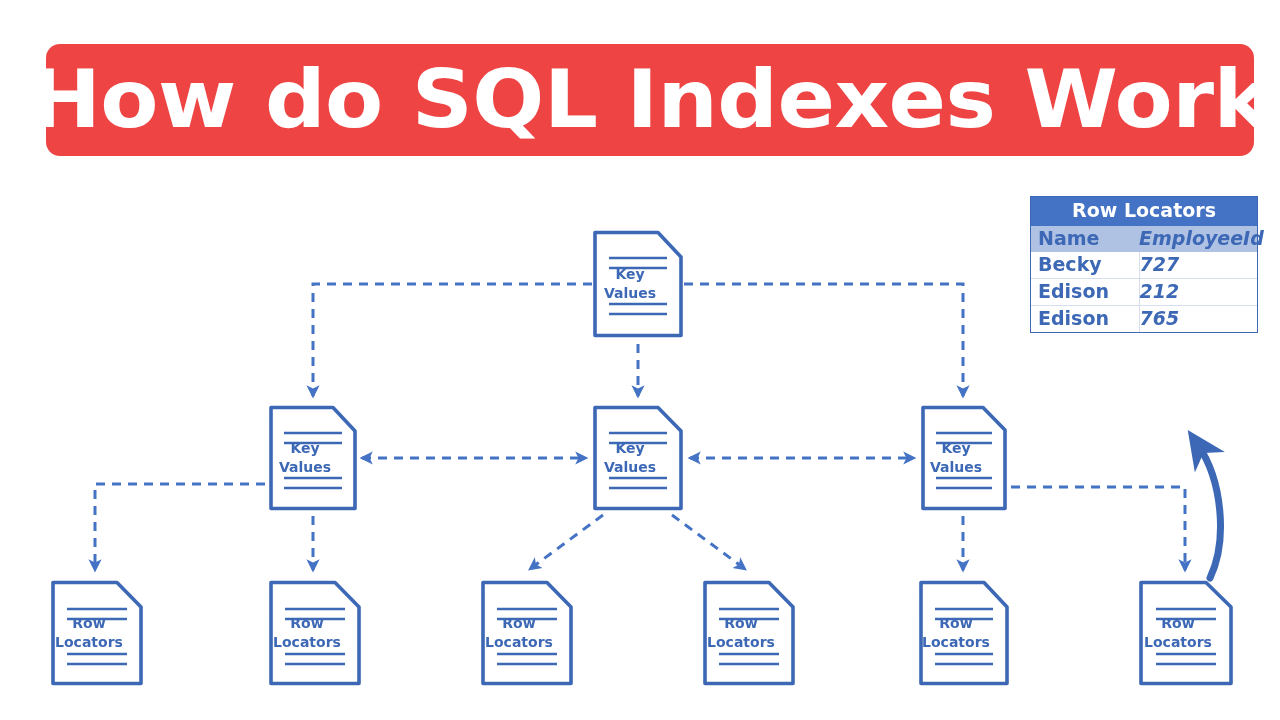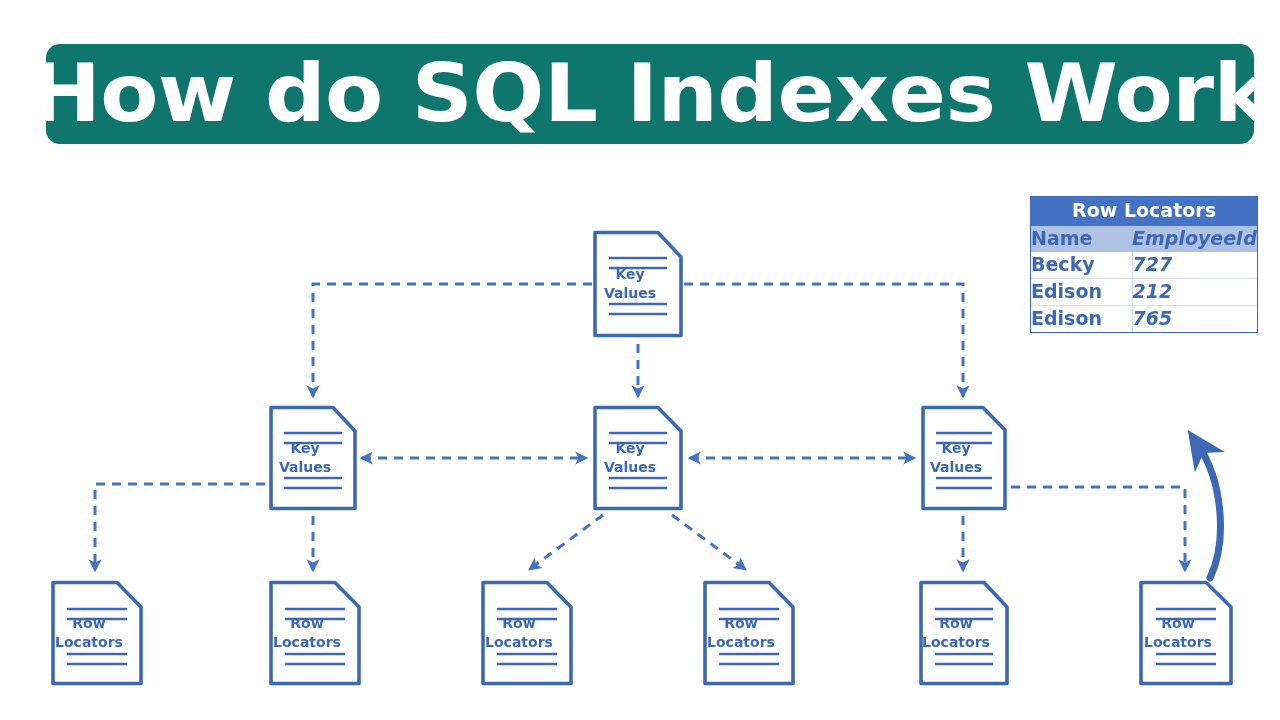--- a/index.html
+++ b/index.html
@@ -15,22 +15,22 @@
     overflow: hidden;
     font-family: "Liberation Sans", sans-serif;
   }
 
   
   #title-banner {
     position: absolute;
     left: 46px;
     top: 44px;
     width: 1208px;
-    height: 100px;
-    background: #0f766e;
+    height: 112px;
+    background: #ef4444;
     border-radius: 14px;
     box-sizing: border-box;
     display: flex;
     align-items: center;
     justify-content: center;
   }
   #title-text {
     color: #ffffff;
     font-family: "DejaVu Sans", sans-serif;
     font-weight: bold;
@@ -104,20 +104,21 @@
     color: #3C68B5;
     padding: 2px 0 3px 0;
     line-height: 1.1;
   }
   #rl-table thead th {
     background: #AFC2E4;
     color: #3C68B5;
   }
   #rl-table th.c-name, #rl-table td.c-name {
     text-align: left;
+    padding-left: 7px;
     width: 101px;
   }
   #rl-table th.c-id, #rl-table td.c-id {
     text-align: left;
     font-style: italic;
   }
   #rl-table tbody td {
     border-top: 1px solid #D6DEF0;
   }
   #rl-table tbody td.c-id {

